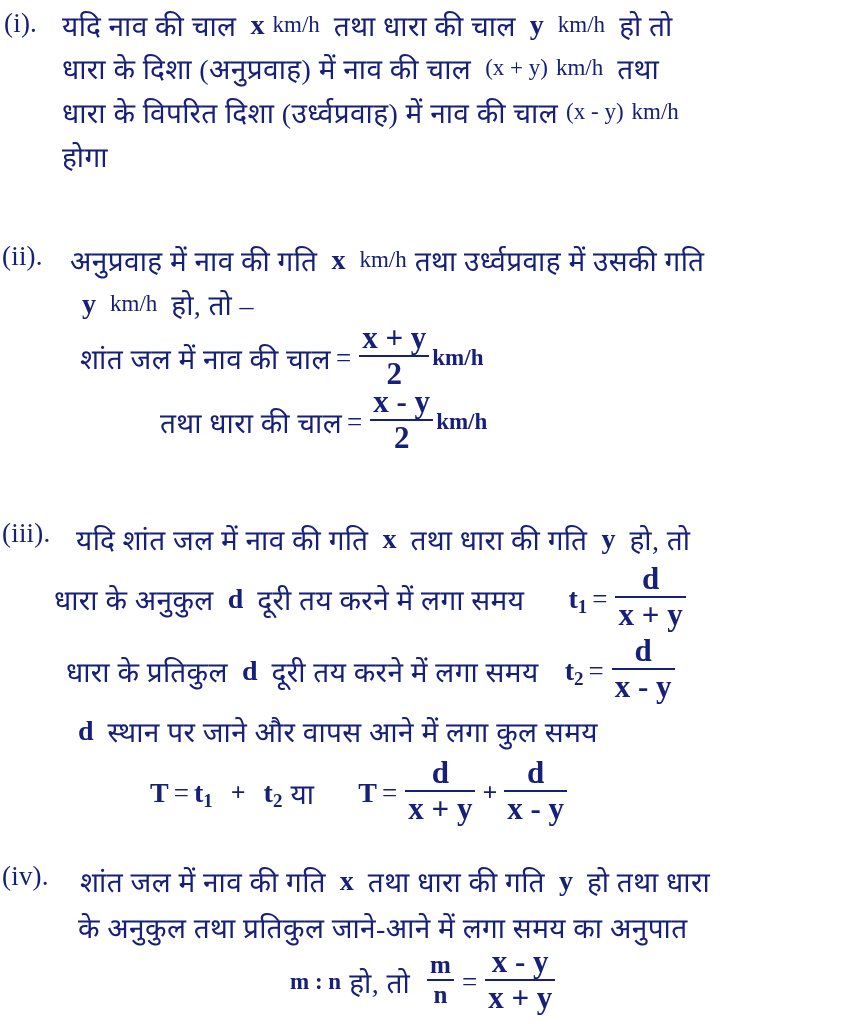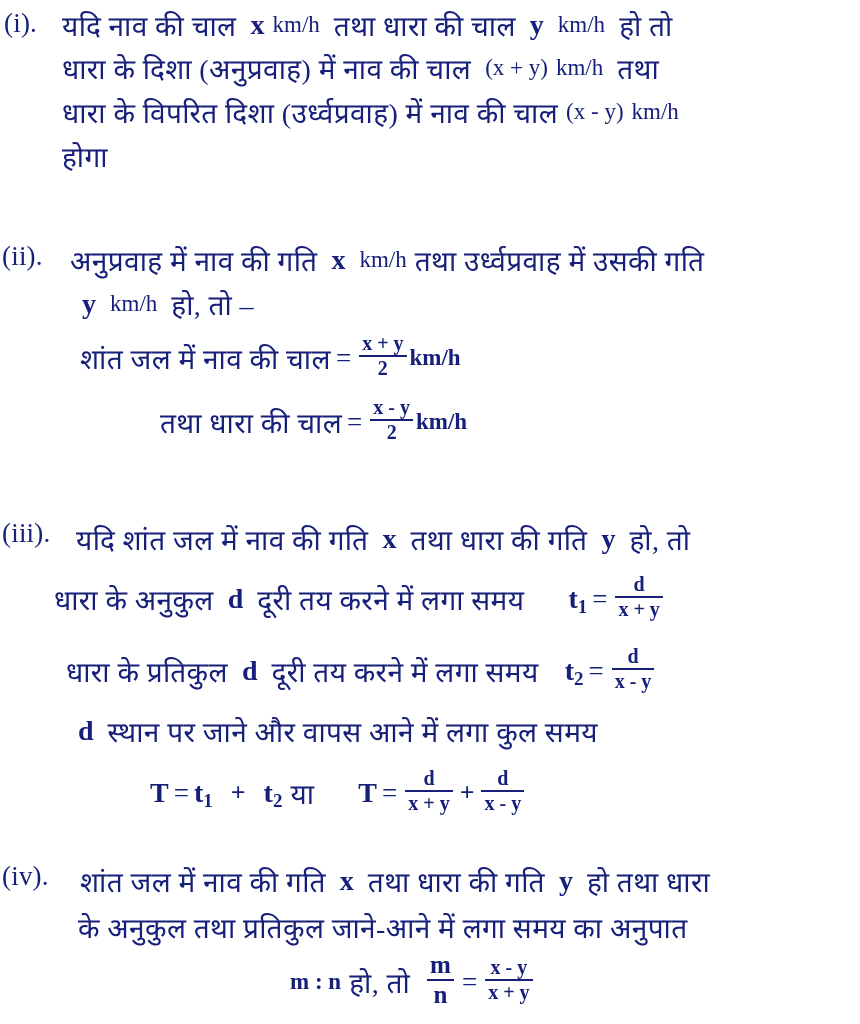--- a/index.html
+++ b/index.html
@@ -66,21 +66,21 @@
     flex-direction: column;
     align-items: center;
     vertical-align: middle;
     margin: 0 3px;
     position: relative;
     top: -2px;
   }
   .frac .num,
   .frac .den {
     font-family: "Liberation Serif", "DejaVu Serif", serif;
-    font-size: 20px;
+    font-size: 31px;
     font-weight: 700;
     line-height: 1.02;
     padding: 0 3px;
     white-space: nowrap;
   }
   .frac .bar {
     width: 100%;
     height: 2.5px;
     background: #16207a;
     margin: 1px 0;

